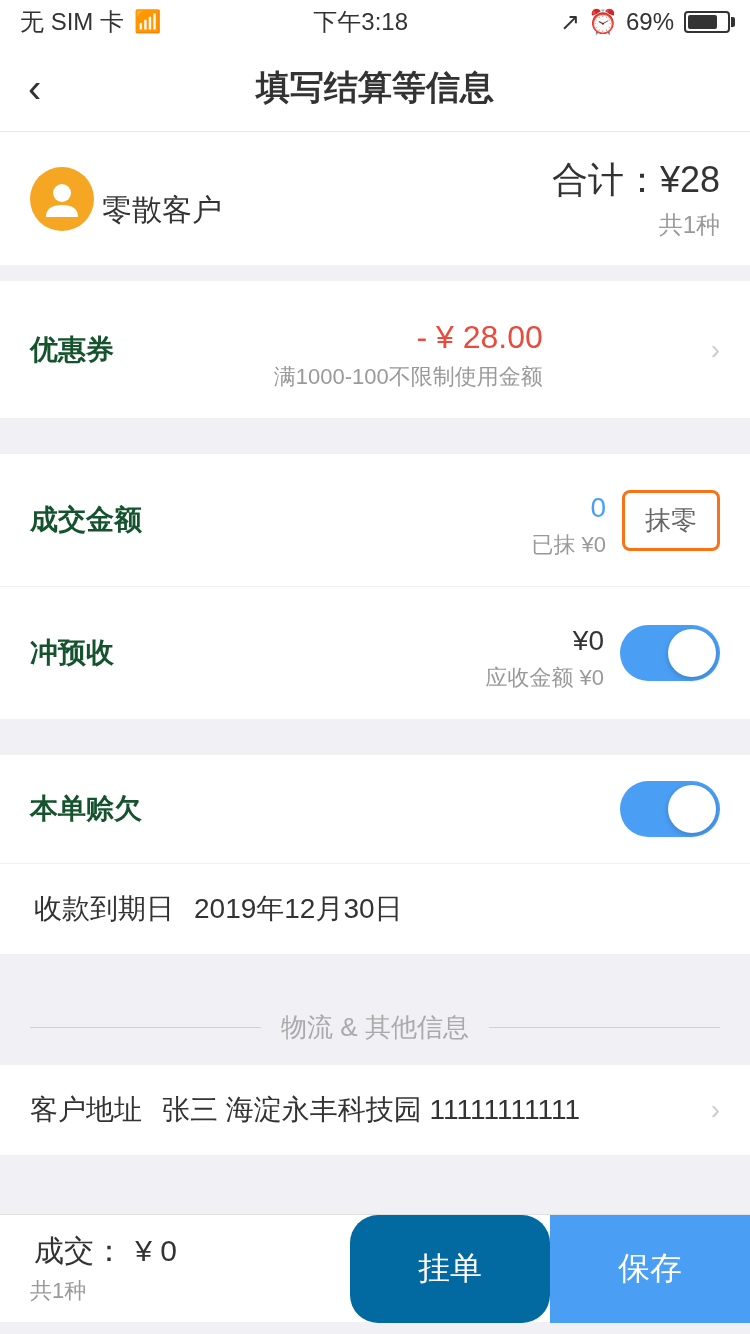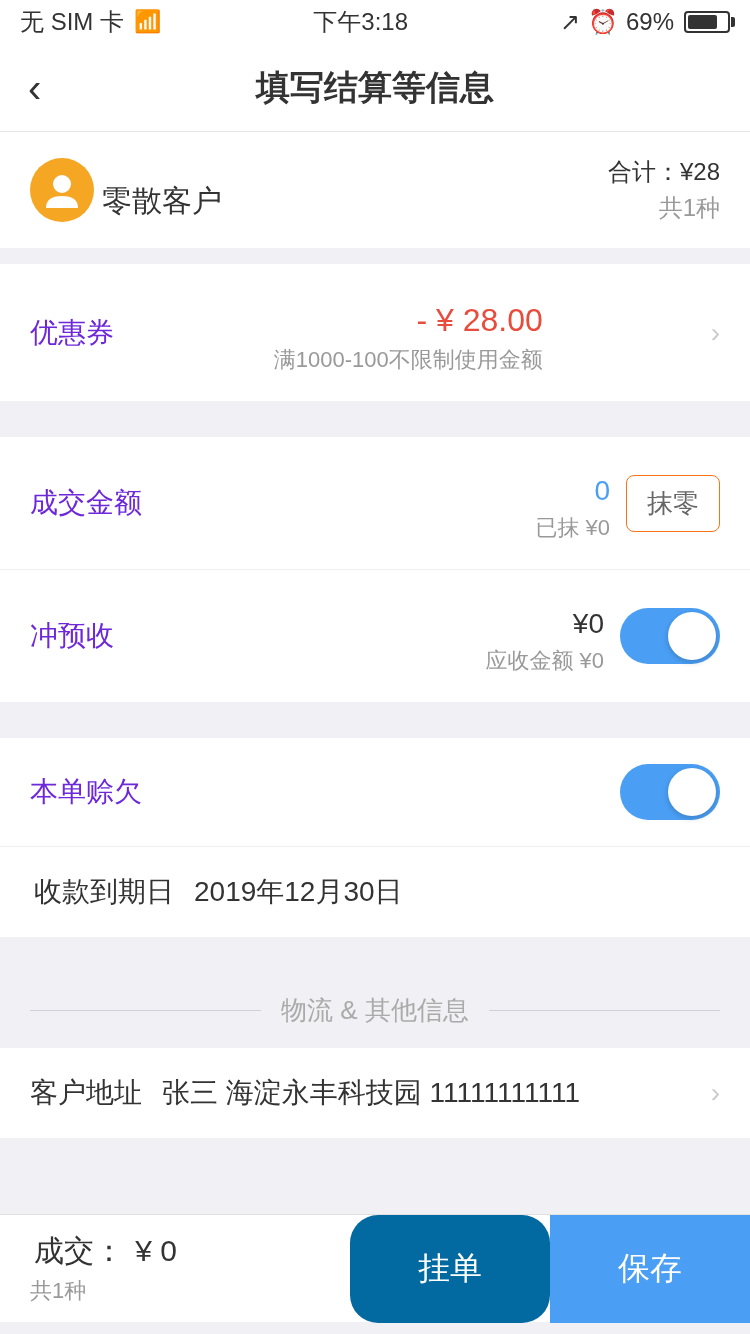--- a/index.html
+++ b/index.html
@@ -116,21 +116,21 @@
     }
     .customer-name {
       font-size: 30px;
       color: #333;
       font-weight: 500;
     }
     .customer-right {
       text-align: right;
     }
     .total-amount {
-      font-size: 24px;
+      font-size: 36px;
       color: #333;
     }
     .total-count {
       font-size: 24px;
       color: #999;
       margin-top: 4px;
     }
 
     
     .row-item {
@@ -138,21 +138,22 @@
       padding: 26px 30px;
       display: flex;
       align-items: center;
       justify-content: space-between;
       border-bottom: 1px solid #f0f0f0;
       min-height: 90px;
     }
     .row-item:last-child { border-bottom: none; }
     .row-label {
       font-size: 28px;
-      color: #6d28d9;
+      color: #14532d;
+      font-weight: bold;
     }
     .row-right {
       display: flex;
       align-items: center;
       gap: 16px;
     }
     .row-value {
       font-size: 28px;
       color: #333;
       text-align: right;
@@ -167,21 +168,21 @@
       margin-top: 6px;
     }
     .chevron {
       color: #ccc;
       font-size: 28px;
       margin-left: 8px;
     }
 
     
     .round-off-btn {
-      border: 1px solid #f97316;
+      border: 3px solid #f97316;
       border-radius: 8px;
       padding: 10px 20px;
       font-size: 26px;
       color: #666;
       background: #fff;
       cursor: pointer;
     }
 
     
     .toggle {

